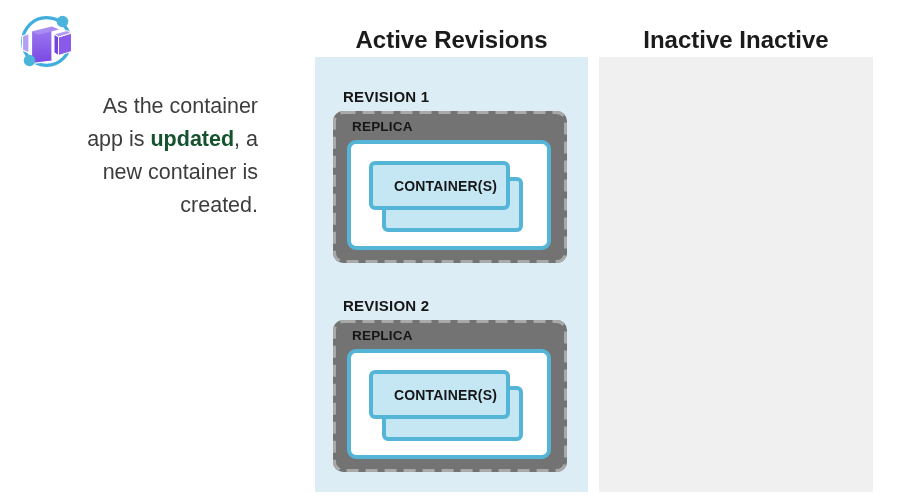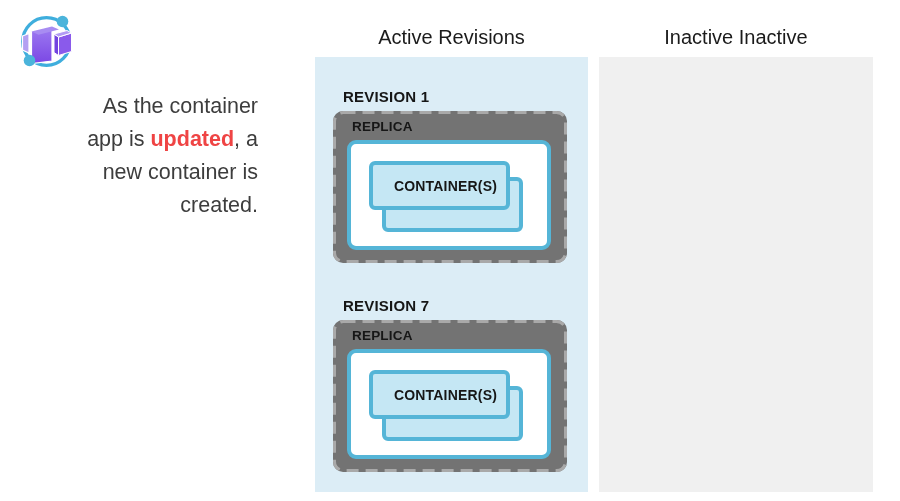--- a/index.html
+++ b/index.html
@@ -3,23 +3,23 @@
 <meta charset="utf-8">
 <style>
   html,body{margin:0;padding:0;background:#fff;}
   body{font-family:"Liberation Sans","DejaVu Sans",sans-serif;}
   .stage{position:relative;width:900px;height:501px;background:#ffffff;overflow:hidden;}
 
   .app-icon{position:absolute;left:19px;top:13px;width:57px;height:57px;}
 
   .intro{position:absolute;left:26px;top:90px;width:232px;text-align:right;
          font-size:21.5px;line-height:33px;color:#3d3d3d;}
-  .intro strong{color:#ef4444;font-weight:700;margin-top:48px;}
+  .intro strong{color:#14532d;font-weight:700;margin-top:48px;}
 
-  .col-header{position:absolute;top:26px;font-size:20px;font-weight:400;
+  .col-header{position:absolute;top:26px;font-size:24px;font-weight:700;
               color:#1b1b1b;text-align:center;white-space:nowrap;}
   .active-header{left:315px;width:273px;}
   .inactive-header{left:599px;width:274px;}
 
   .panel{position:absolute;top:57px;height:435px;}
   .panel-active{left:315px;width:273px;background:#DCEDF6;}
   .panel-inactive{left:599px;width:274px;background:#F0F0F0;}
 
   .revision{position:absolute;left:333px;width:234px;}
   .rev1{top:86px;}
@@ -89,21 +89,21 @@
       <div class="pod-box">
         <div class="ctr ctr-back"></div>
         <div class="ctr ctr-front">
           <span>CONTAINER(S)</span>
         </div>
       </div>
     </div>
   </div>
 
   <div class="revision rev2">
-    <div class="rev-label">REVISION 7</div>
+    <div class="rev-label">REVISION 2</div>
     <div class="replica-box">
       <svg class="dash-rect" width="234" height="152" viewBox="0 0 234 152">
         <rect x="1.5" y="1.5" width="231" height="149" rx="9" fill="none" stroke="#A9A9A9" stroke-width="3" stroke-dasharray="12 7"></rect>
       </svg>
       <div class="replica-label">REPLICA</div>
       <div class="pod-box">
         <div class="ctr ctr-back"></div>
         <div class="ctr ctr-front">
           <span>CONTAINER(S)</span>
         </div>

